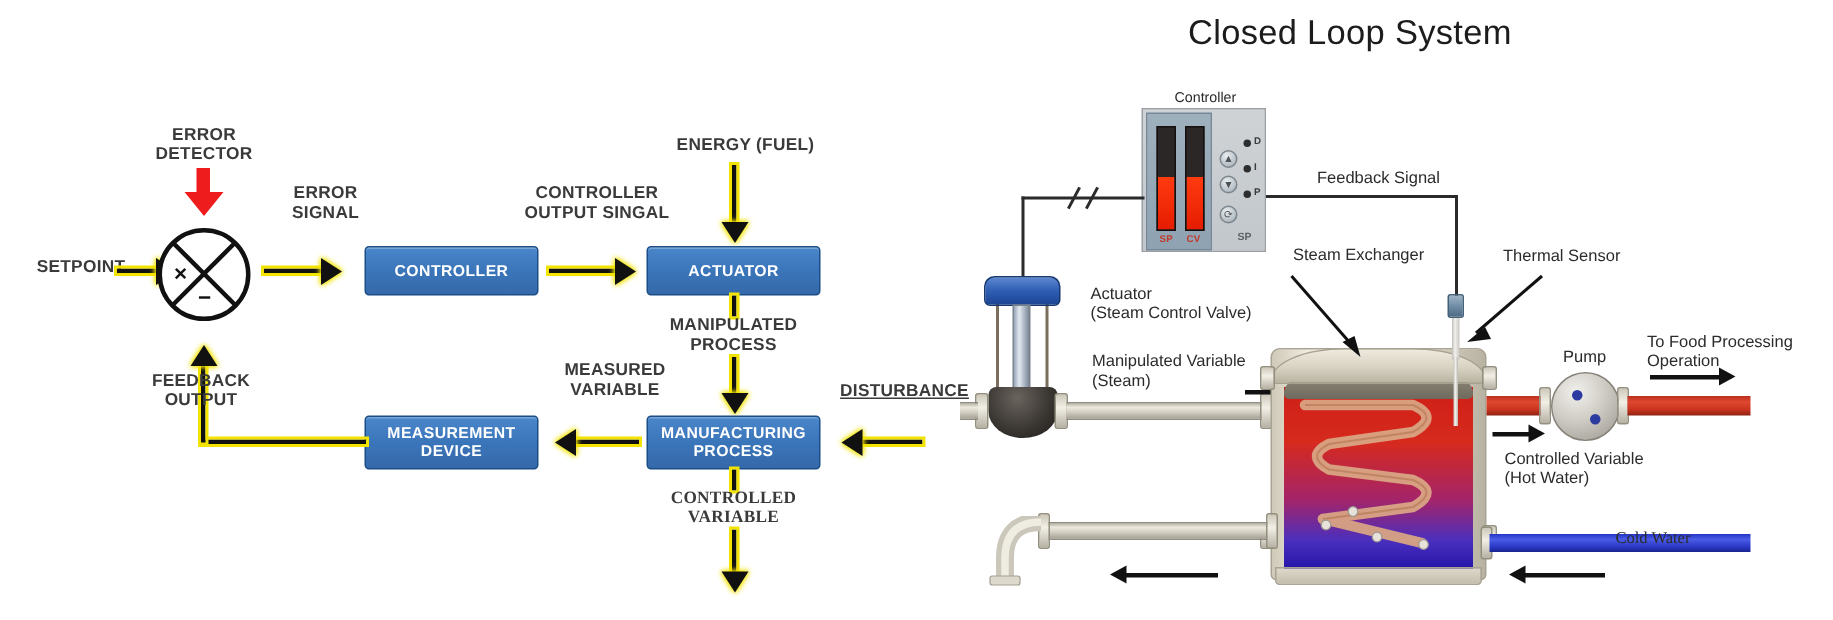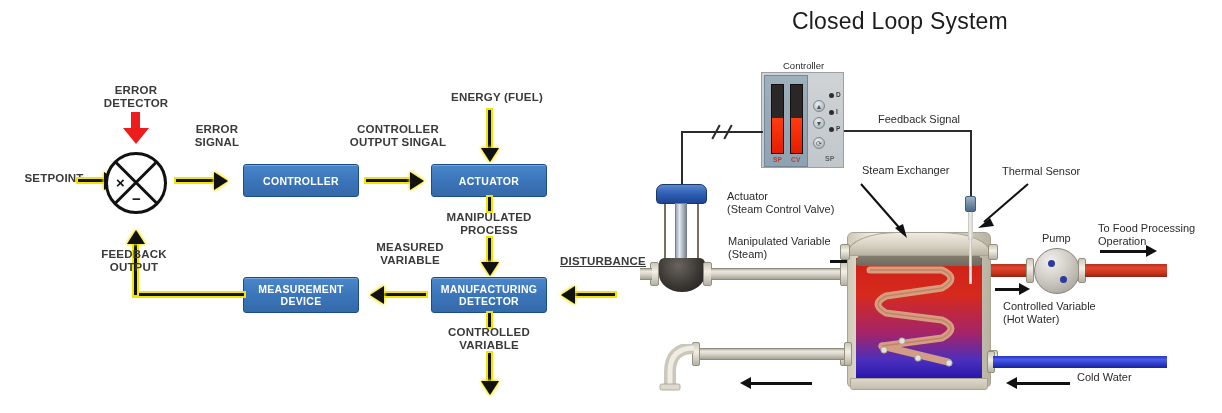--- a/index.html
+++ b/index.html
@@ -301,28 +301,28 @@
 
     <div class="blue-box" style="left:431px;top:164px;width:116px;height:33px;">ACTUATOR</div>
 
     <div class="yshaft v" style="left:488px;top:197px;height:14px;"></div>
     <div class="bd-label" style="left:429px;top:211px;width:120px;">MANIPULATED
 PROCESS</div>
     <div class="yshaft v" style="left:488px;top:238px;height:26px;"></div>
     <div class="ahead d" style="left:480.5px;top:262px;"></div>
 
     <div class="blue-box" style="left:431px;top:277px;width:116px;height:36px;">MANUFACTURING
-DETECTOR</div>
+PROCESS</div>
 
     <div class="bd-label" style="left:548px;top:255px;width:110px;text-decoration:underline;">DISTURBANCE</div>
     <div class="yshaft h" style="left:575px;top:293px;width:40px;"></div>
     <div class="ahead l" style="left:561px;top:286px;"></div>
 
     <div class="yshaft v" style="left:488px;top:313px;height:14px;"></div>
-    <div class="bd-label" style="left:429px;top:326px;width:120px;">CONTROLLED
+    <div class="bd-label" style="left:429px;top:326px;width:120px;font-family:Liberation Serif, serif;">CONTROLLED
 VARIABLE</div>
     <div class="yshaft v" style="left:488px;top:353px;height:30px;"></div>
     <div class="ahead d" style="left:480.5px;top:381px;"></div>
 
     <div class="bd-label" style="left:355px;top:241px;width:110px;">MEASURED
 VARIABLE</div>
     <div class="yshaft h" style="left:382px;top:293px;width:44px;"></div>
     <div class="ahead l" style="left:370px;top:286px;"></div>
 
     <div class="blue-box" style="left:243px;top:277px;width:116px;height:36px;">MEASUREMENT
@@ -452,21 +452,21 @@
     <div class="bshaft" style="left:460px;top:250px;width:48px;"></div>
     <div class="bhead r" style="left:506px;top:245px;"></div>
 
     <div class="plabel" style="left:363px;top:300px;">Controlled Variable
 (Hot Water)</div>
     <div class="bshaft" style="left:355px;top:288px;width:26px;"></div>
     <div class="bhead r" style="left:379px;top:283px;"></div>
 
     <div class="flange" style="left:347px;top:351px;width:8px;height:22px;"></div>
     <div class="pipe-cold" style="left:353px;top:356px;width:174px;height:12px;"></div>
-    <div class="plabel" style="left:437px;top:371px;">Cold Water</div>
+    <div class="plabel" style="left:437px;top:353px;font-family:Liberation Serif, serif;">Cold Water</div>
     <div class="bshaft" style="left:376px;top:382px;width:54px;"></div>
     <div class="bhead l" style="left:366px;top:377px;"></div>
 
     <div class="pipe-steel" style="left:58px;top:348px;width:152px;height:12px;"></div>
     <div class="flange" style="left:204px;top:342px;width:8px;height:24px;"></div>
     <div class="flange" style="left:52px;top:342px;width:8px;height:24px;"></div>
     <svg class="abs" width="60" height="52" viewBox="0 0 60 52" style="left:16px;top:344px;">
       <path d="M38 4 Q14 4 14 28 L14 42" fill="none" stroke="#cbc7ba" stroke-width="12" stroke-linecap="butt"></path>
       <path d="M38 4 Q14 4 14 28 L14 42" fill="none" stroke="#efece1" stroke-width="5" stroke-linecap="butt"></path>
       <rect x="4" y="40" width="20" height="6" rx="1.5" fill="#ddd9cc" stroke="#a39f92" stroke-width="0.8"></rect>

